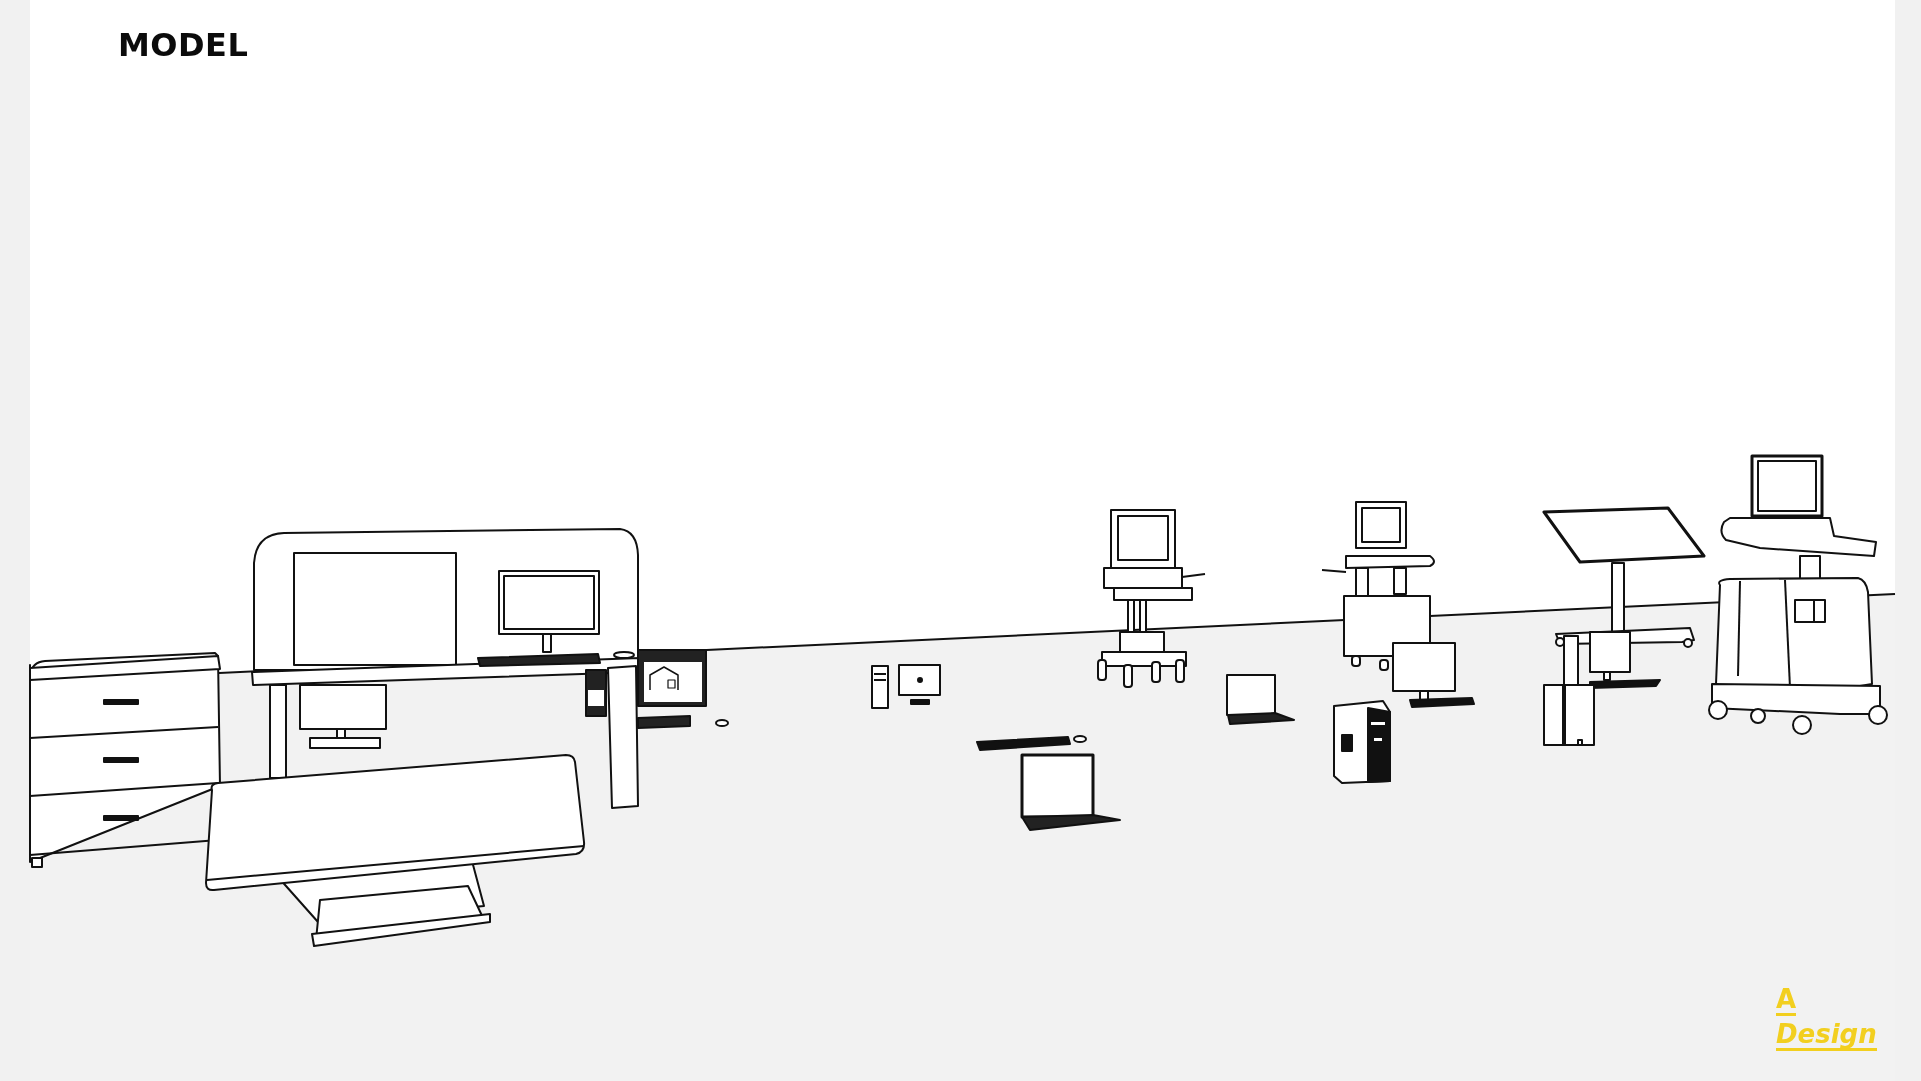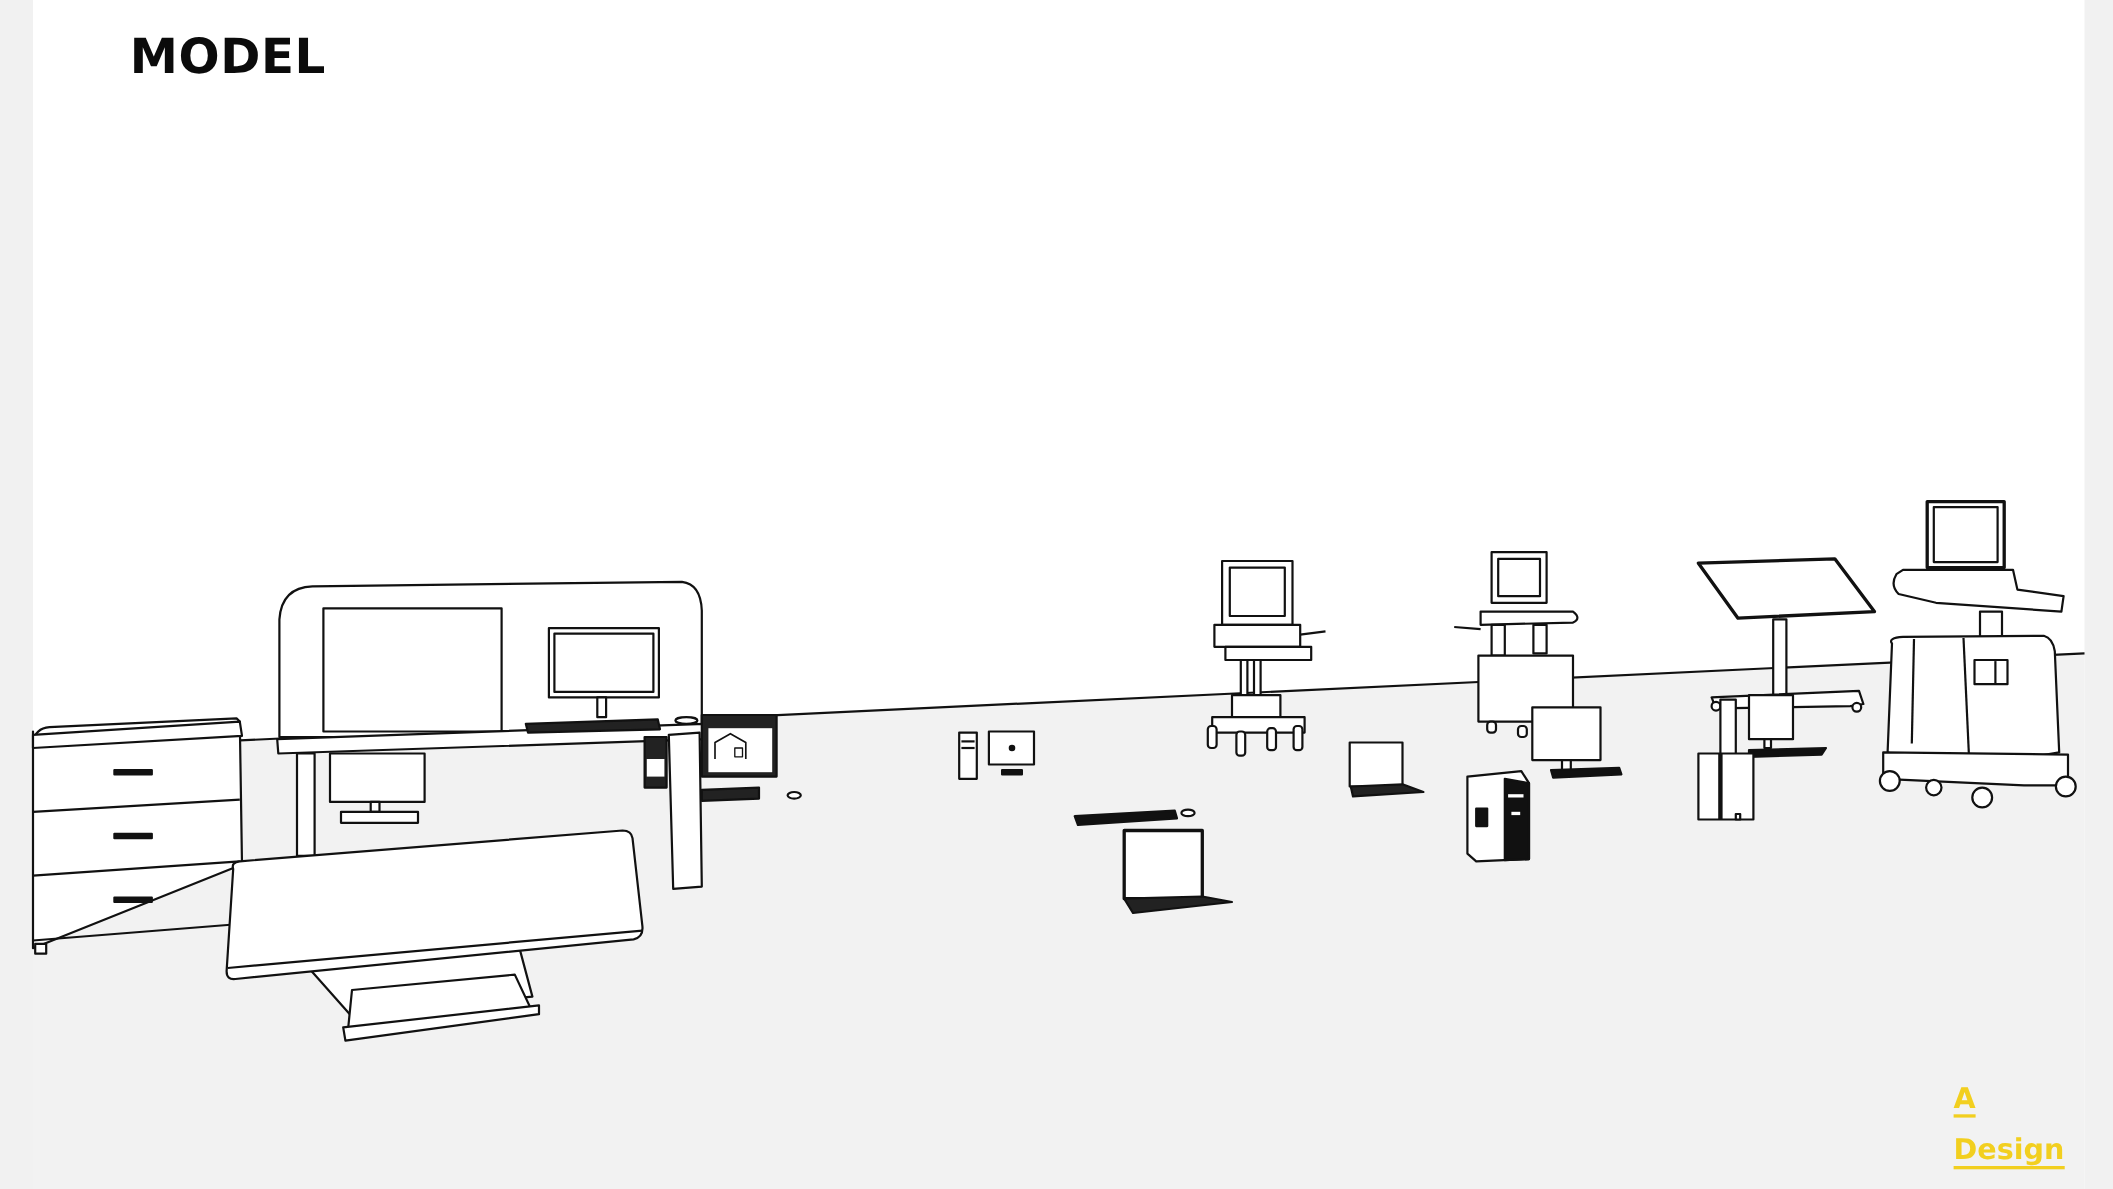--- a/index.html
+++ b/index.html
@@ -1,22 +1,22 @@
 <!DOCTYPE html>
 <html><head>
 <meta charset="utf-8">
 <style>
   html, body { margin: 0; padding: 0; }
   body { width: 1921px; height: 1081px; background: #f1f1f1; position: relative; overflow: hidden; font-family: "DejaVu Sans", sans-serif; }
   .slide { position: absolute; left: 30px; top: 0; width: 1865px; height: 1081px; background: #ffffff; }
-  .title { position: absolute; left: 118px; top: 26px; font-family: "DejaVu Sans", sans-serif; font-weight: bold; font-size: 44px; letter-spacing: 0.5px; color: #0b0b0b; margin: 0; }
+  .title { position: absolute; left: 118px; top: 26px; font-family: "DejaVu Sans", sans-serif; font-weight: bold; font-size: 32px; letter-spacing: 0.5px; color: #0b0b0b; margin: 0; }
   .scene { position: absolute; left: 0; top: 0; width: 1921px; height: 1081px; }
   .logo { position: absolute; left: 1776px; top: 985px; color: #f2cf1f; font-family: "DejaVu Sans", sans-serif; font-weight: bold; font-size: 26px; line-height: 34px; }
   .logo span { display: block; width: fit-content; border-bottom: 3px solid #f2cf1f; line-height: 28px; }
-  .logo .l2 { margin-top: 16px; }
+  .logo .l2 { margin-top: 4px; font-style: italic; }
   .side-strip { position: absolute; top: 0; height: 1081px; background: #f1f1f1; }
 </style>
 </head>
 <body>
 
 <div class="side-strip" style="left:0;width:30px;"></div>
 <div class="side-strip" style="left:1895px;width:26px;"></div>
 
 <div class="slide"></div>
 

